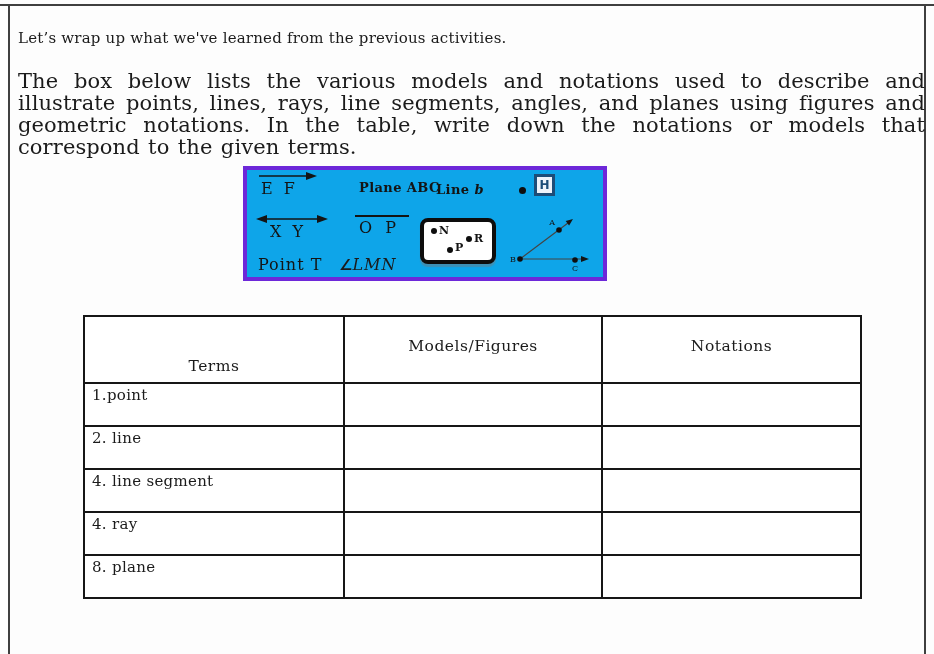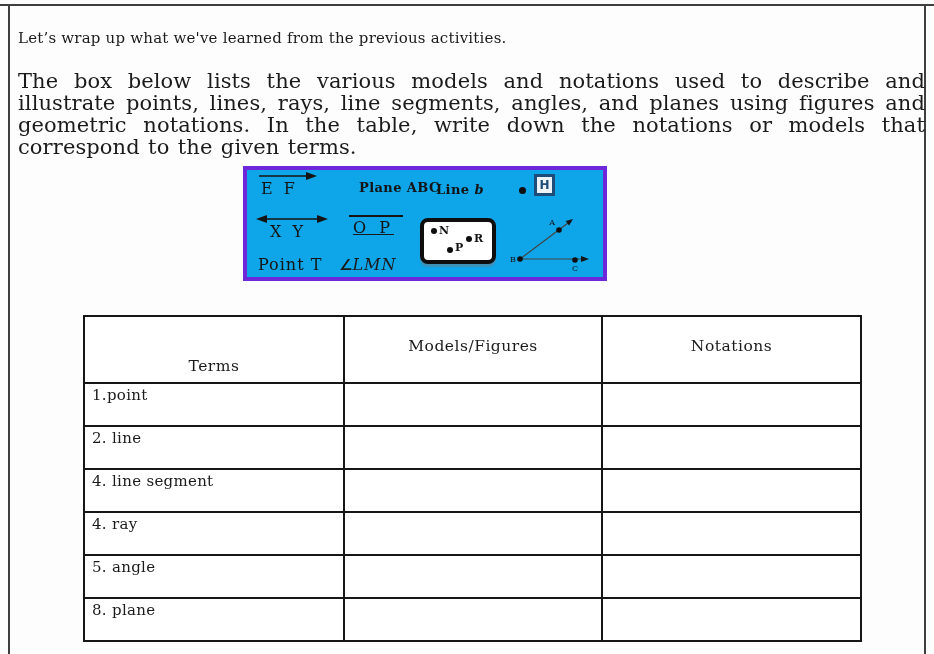--- a/index.html
+++ b/index.html
@@ -40,21 +40,21 @@
   .pt-dot { position:absolute; width:7px; height:7px; border-radius:50%; background:#0e0e0e; }
   .dot-h  { left:272px; top:17px; }
   .h-icon {
     position:absolute; left:287px; top:4px;
     width:15px; height:16px; border:3px solid #1d4d78; background:#eef3fa;
     color:#1d4d78; font-weight:bold; font-size:12px; line-height:16px;
     text-align:center; font-family:"DejaVu Sans","Liberation Sans",sans-serif;
   }
   .line-grp { left:8px; top:44px; }
   .line-grp .lbl-big { display:block; padding-left:15px; margin-top:-2px; }
-  .seg-grp  { left:102px; top:45px;text-decoration:underline; }
+  .seg-grp  { left:108px; top:45px; }
   .seg-grp .overline { width:54px; height:2px; background:#141414; }
   .seg-grp .lbl-big  { display:block; padding-left:4px; letter-spacing:4px; margin-top:1px; }
   .plane-rect {
     position:absolute; left:173px; top:48px; width:68px; height:38px;
     border:4px solid #0d0d0d; border-radius:8px; background:#ffffff;
     box-shadow:0 3px 1px rgba(120,120,120,0.45);
   }
   .plane-rect .mdot { position:absolute; width:6px; height:6px; border-radius:50%; background:#0e0e0e; }
   .plane-rect .mlbl { position:absolute; font-size:11px; font-weight:600; color:#141414; }
   .angle-svg { position:absolute; left:260px; top:42px; }
@@ -177,24 +177,19 @@
         <td class="term">4. line segment</td>
         <td class="blank"></td>
         <td class="blank"></td>
       </tr>
       <tr>
         <td class="term">4. ray</td>
         <td class="blank"></td>
         <td class="blank"></td>
       </tr>
       <tr>
-        <td class="term">5. angle</td>
-        <td class="blank"></td>
-        <td class="blank"></td>
-      </tr>
-      <tr>
         <td class="term">8. plane</td>
         <td class="blank"></td>
         <td class="blank"></td>
       </tr>
     </tbody>
   </table>
 </div>
 
 </body></html>

